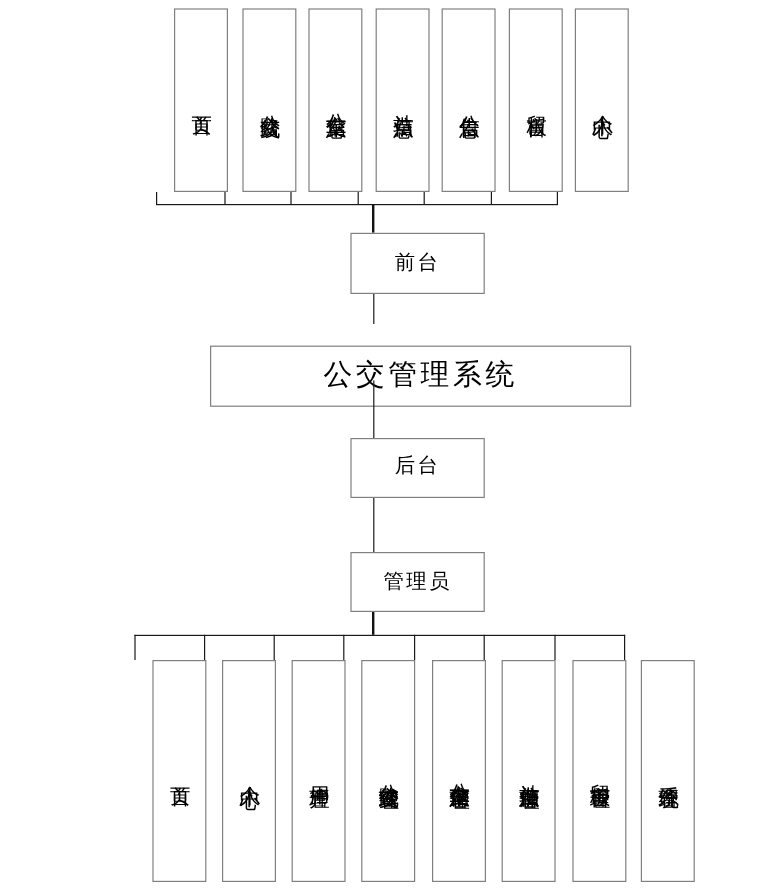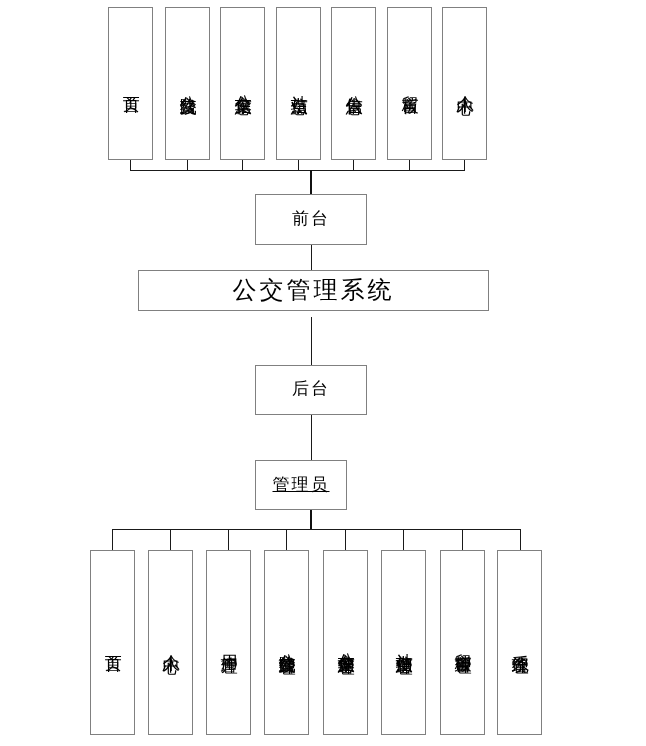--- a/index.html
+++ b/index.html
@@ -22,20 +22,21 @@
     position: absolute;
     box-sizing: border-box;
     border: 1px solid #808080;
     background: #ffffff;
     display: flex;
     align-items: center;
     justify-content: center;
     text-align: center;
     color: #000000;
     line-height: 1.08;
+    margin-left: 37px;
   }
   
   .node.vertical {
     writing-mode: vertical-rl;
     text-orientation: upright;
     font-size: 17px;
     letter-spacing: 1px;
     padding: 4px 0;
   }
   .node.horizontal {
@@ -76,29 +77,29 @@
   <div class="line v" style="left:464px; top:160px; height:10px;"></div>
 
   <div class="line h" style="left:130px; top:170px; width:335px;"></div>
 
   <div class="line thick-v" style="left:310px; top:170px; height:24px;"></div>
 
   <div class="node horizontal" style="left:255px; top:194px; width:112px; height:51px;">前台</div>
 
   <div class="line v" style="left:311px; top:245px; height:25px;"></div>
 
-  <div class="node root" style="left:138px; top:270px; width:351px; height:41px;">公交管理系统</div>
+  <div class="node root" style="left:138px; top:288px; width:351px; height:51px;">公交管理系统</div>
 
   <div class="line v" style="left:311px; top:317px; height:48px;"></div>
 
   <div class="node horizontal" style="left:255px; top:365px; width:112px; height:50px;font-family:Liberation Mono, monospace;">后台</div>
 
   <div class="line v" style="left:311px; top:415px; height:45px;"></div>
 
-  <div class="node horizontal" style="left:255px; top:460px; width:92px; height:50px;text-decoration:underline;">管理员</div>
+  <div class="node horizontal" style="left:255px; top:460px; width:112px; height:50px;">管理员</div>
 
   <div class="line thick-v" style="left:310px; top:510px; height:19px;"></div>
 
   <div class="line h" style="left:112px; top:529px; width:409px;"></div>
 
   <div class="line v" style="left:112px; top:529px; height:21px;"></div>
   <div class="line v" style="left:170px; top:529px; height:21px;"></div>
   <div class="line v" style="left:228px; top:529px; height:21px;"></div>
   <div class="line v" style="left:286px; top:529px; height:21px;"></div>
   <div class="line v" style="left:345px; top:529px; height:21px;"></div>

